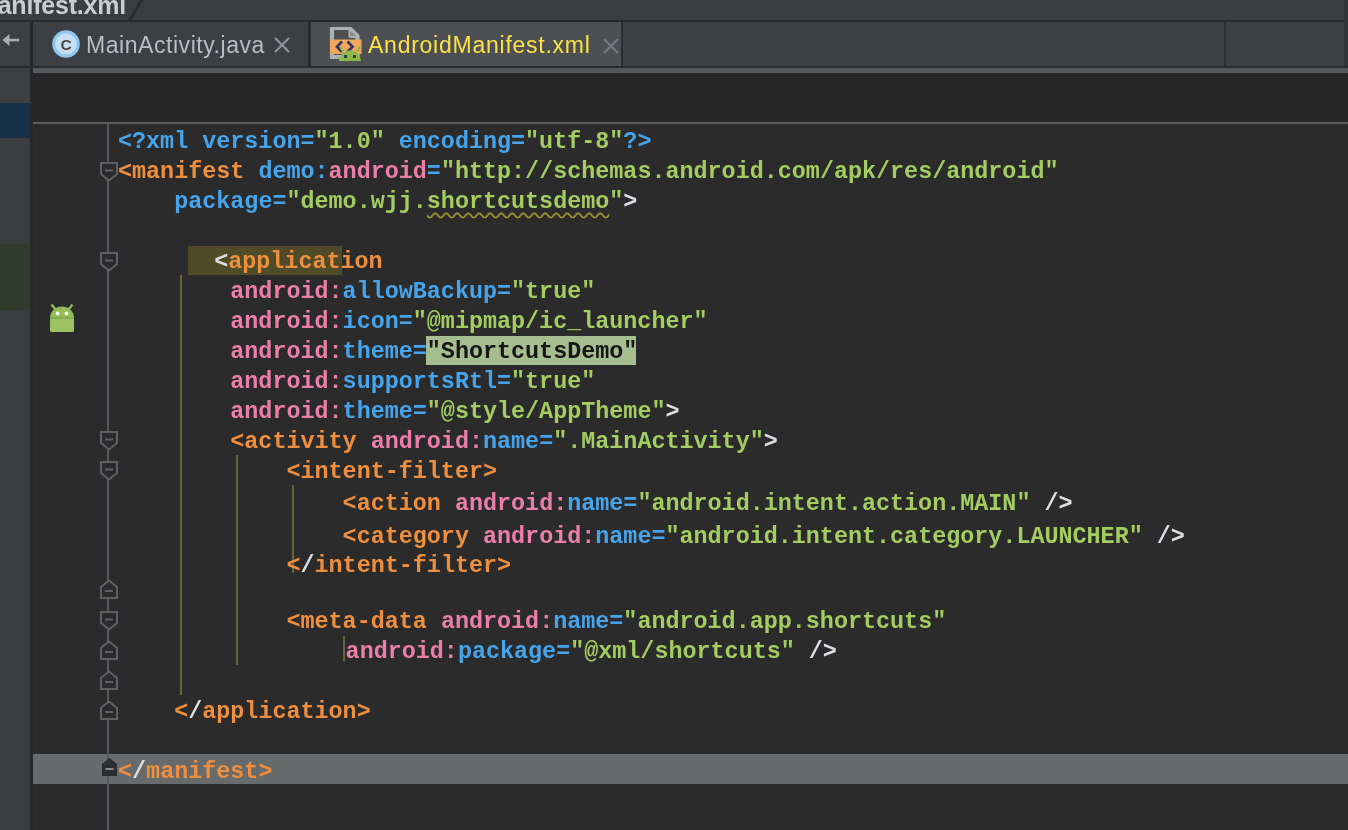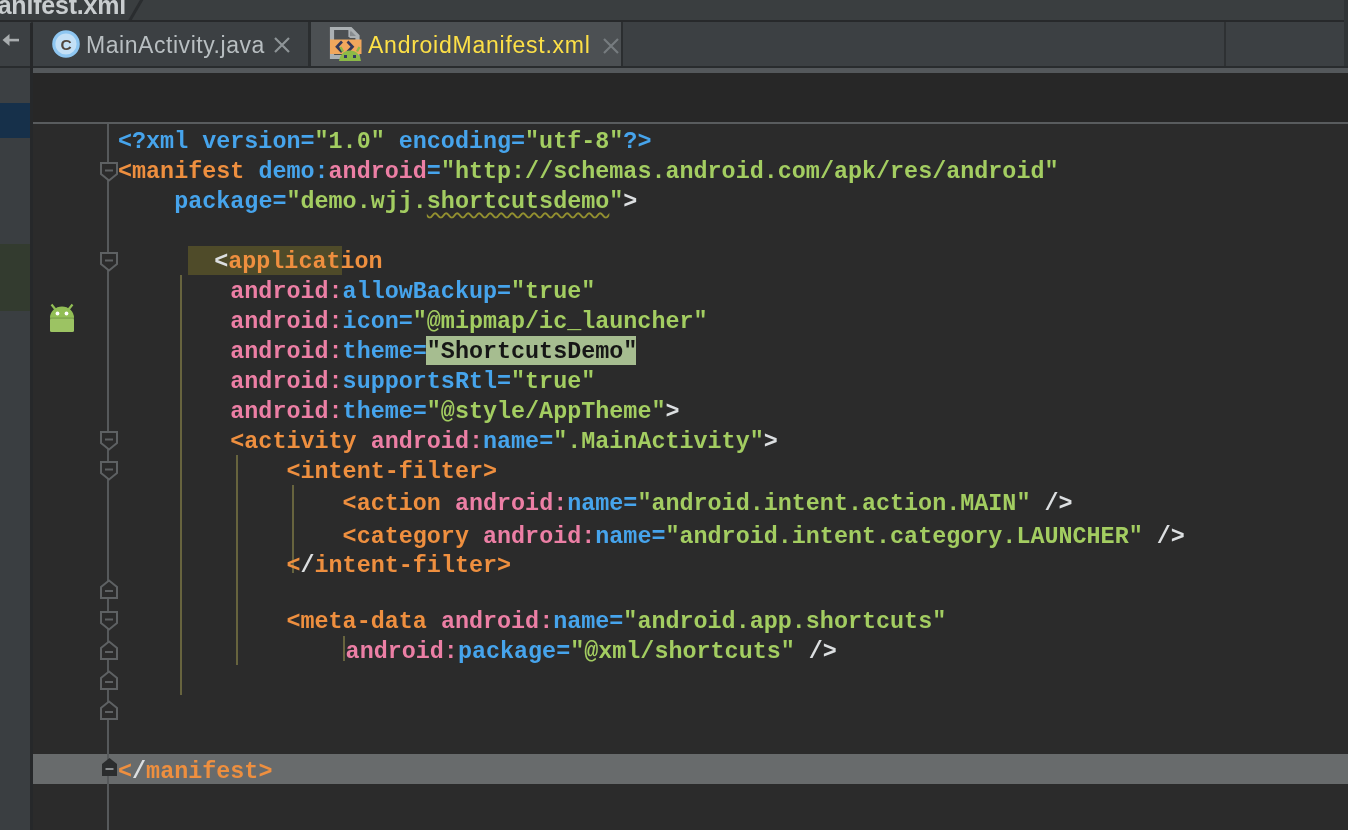--- a/index.html
+++ b/index.html
@@ -154,14 +154,15 @@
   <div class="code" style="top:335px;">        <span class="p">android:</span><span class="b">theme=</span><span class="hl2">"ShortcutsDemo"</span></div>
   <div class="code" style="top:365px;">        <span class="p">android:</span><span class="b">supportsRtl=</span><span class="g">"true"</span></div>
   <div class="code" style="top:395px;">        <span class="p">android:</span><span class="b">theme=</span><span class="g">"@style/AppTheme"</span><span class="w">&gt;</span></div>
   <div class="code" style="top:425px;">        <span class="o">&lt;activity</span> <span class="p">android:</span><span class="b">name=</span><span class="g">".MainActivity"</span><span class="w">&gt;</span></div>
   <div class="code" style="top:455px;text-align:right;">            <span class="o">&lt;intent-filter&gt;</span></div>
   <div class="code" style="top:487px;">                <span class="o">&lt;action</span> <span class="p">android:</span><span class="b">name=</span><span class="g">"android.intent.action.MAIN"</span> <span class="w">/&gt;</span></div>
   <div class="code" style="top:520px;">                <span class="o">&lt;category</span> <span class="p">android:</span><span class="b">name=</span><span class="g">"android.intent.category.LAUNCHER"</span> <span class="w">/&gt;</span></div>
   <div class="code" style="top:549px;">            <span class="o">&lt;</span><span class="w">/</span><span class="o">intent-filter&gt;</span></div>
   <div class="code" style="top:605px;">            <span class="o">&lt;meta-data</span> <span class="p">android:</span><span class="b">name=</span><span class="g">"android.app.shortcuts"</span></div>
   <div class="code" style="top:635px;left:121px;">                <span class="p">android:</span><span class="b">package=</span><span class="g">"@xml/shortcuts"</span> <span class="w">/&gt;</span></div>
+  <div class="code" style="top:695px;">    <span class="o">&lt;</span><span class="w">/</span><span class="o">application&gt;</span></div>
   <div class="code" style="top:755px;"><span class="o">&lt;</span><span class="w">/</span><span class="o">manifest&gt;</span></div>
 </div>
 
 </body></html>

